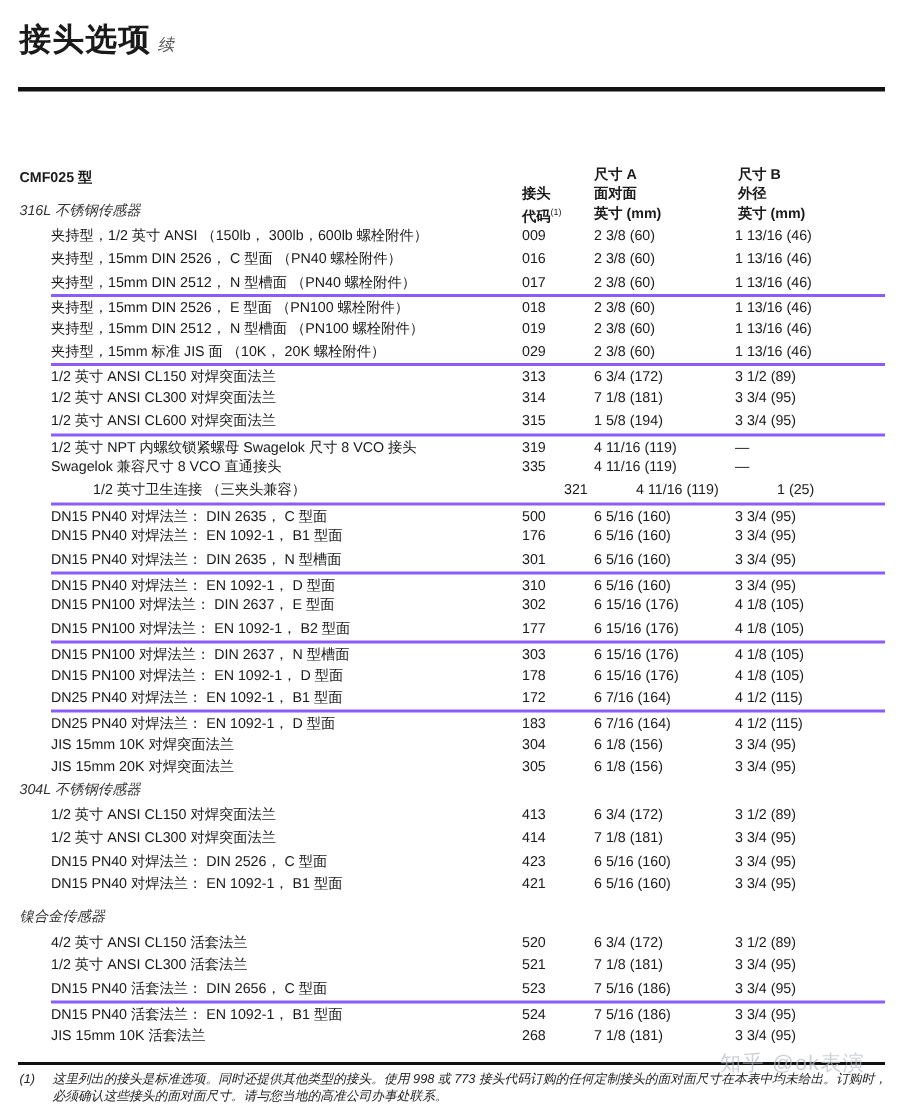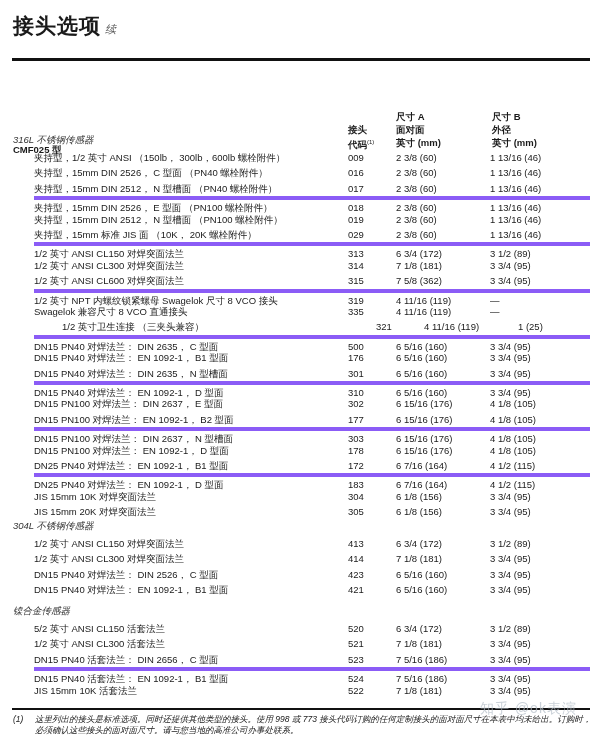--- a/index.html
+++ b/index.html
@@ -6,28 +6,28 @@
   body { width: 600px; height: 739px; position: relative; overflow: hidden;
          font-family: "Liberation Sans", "DejaVu Sans", sans-serif; color: #1a1a1a; }
   .title { position: absolute; left: 13px; top: 12px; font-size: 21px; font-weight: bold; letter-spacing: 1px; }
   .title .cont { font-size: 11px; font-style: italic; font-weight: normal; color: #555; margin-left: 4px; letter-spacing: 0; }
   .rule-top { position: absolute; left: 12px; top: 58px; width: 578px; height: 3px; background: #111; }
   .hdr { position: absolute; font-size: 9.5px; font-weight: bold; line-height: 13px; margin-top: 40px; }
   .hdr-code { left: 348px; top: 83px; }
   .hdr-a { left: 396px; top: 70px; }
   .hdr-b { left: 492px; top: 70px; }
   .hdr sup { font-size: 6px; font-weight: normal; }
-  .model { position: absolute; left: 13px; top: 112px; font-size: 9.5px; font-weight: bold; margin-top: 32px; }
+  .model { position: absolute; left: 13px; top: 112px; font-size: 9.5px; font-weight: bold; }
   .group-title { position: absolute; left: 13px; font-size: 9.5px; font-style: italic; color: #333; }
   .row { position: absolute; left: 34px; width: 556px; height: 15.4px; font-size: 9.5px; line-height: 15px; }
   .row .desc { position: absolute; left: 0; top: 0; white-space: nowrap; }
   .row .code { position: absolute; left: 314px; top: 0; }
   .row .a { position: absolute; left: 362px; top: 0; }
   .row .b { position: absolute; left: 456px; top: 0; }
-  .row.sep-top { border-top: 4px solid #8b5cf6; }
+  .row.sep-top { border-top: 2px solid #8b5cf6; }
   .rule-bottom { position: absolute; left: 12px; top: 708px; width: 578px; height: 2px; background: #111; }
   .footnote { position: absolute; left: 13px; top: 714px; width: 575px; font-size: 8.5px; font-style: italic; line-height: 11px; color: #222; }
   .footnote .num { position: absolute; left: 0; top: 0; }
   .footnote .txt { position: absolute; left: 22px; top: 0; width: 560px; }
   .watermark { position: absolute; left: 480px; top: 700px; font-size: 14px; color: rgba(180,190,200,0.7); letter-spacing: 1px; }
 </style>
 </head>
 <body>
 
 <div class="title">
@@ -98,21 +98,21 @@
     </div>
     <div class="row" style="top: 257.8px;">
       <span class="desc">1/2 英寸 ANSI CL300 对焊突面法兰</span>
       <span class="code">314</span>
       <span class="a">7 1/8 (181)</span>
       <span class="b">3 3/4 (95)</span>
     </div>
     <div class="row" style="top: 273.2px;">
       <span class="desc">1/2 英寸 ANSI CL600 对焊突面法兰</span>
       <span class="code">315</span>
-      <span class="a">7 5/8 (362)</span>
+      <span class="a">1 5/8 (194)</span>
       <span class="b">3 3/4 (95)</span>
     </div>
     <div class="row sep-top" style="top: 288.6px;">
       <span class="desc">1/2 英寸 NPT 内螺纹锁紧螺母 Swagelok 尺寸 8 VCO 接头</span>
       <span class="code">319</span>
       <span class="a">4 11/16 (119)</span>
       <span class="b">—</span>
     </div>
     <div class="row" style="top: 304px;">
       <span class="desc">Swagelok 兼容尺寸 8 VCO 直通接头</span>
@@ -218,21 +218,21 @@
       <span class="b">3 3/4 (95)</span>
     </div>
     <div class="row" style="top: 582.2px;">
       <span class="desc">DN15 PN40 对焊法兰： EN 1092-1， B1 型面</span>
       <span class="code">421</span>
       <span class="a">6 5/16 (160)</span>
       <span class="b">3 3/4 (95)</span>
     </div>
     <div class="group-title" style="top: 605px;">镍合金传感器</div>
     <div class="row" style="top: 621px;">
-      <span class="desc">5/2 英寸 ANSI CL150 活套法兰</span>
+      <span class="desc">4/2 英寸 ANSI CL150 活套法兰</span>
       <span class="code">520</span>
       <span class="a">6 3/4 (172)</span>
       <span class="b">3 1/2 (89)</span>
     </div>
     <div class="row" style="top: 636.4px;">
       <span class="desc">1/2 英寸 ANSI CL300 活套法兰</span>
       <span class="code">521</span>
       <span class="a">7 1/8 (181)</span>
       <span class="b">3 3/4 (95)</span>
     </div>
@@ -243,21 +243,21 @@
       <span class="b">3 3/4 (95)</span>
     </div>
     <div class="row sep-top" style="top: 667.2px;">
       <span class="desc">DN15 PN40 活套法兰： EN 1092-1， B1 型面</span>
       <span class="code">524</span>
       <span class="a">7 5/16 (186)</span>
       <span class="b">3 3/4 (95)</span>
     </div>
     <div class="row" style="top: 682.6px;">
       <span class="desc">JIS 15mm 10K 活套法兰</span>
-      <span class="code">522</span>
+      <span class="code">268</span>
       <span class="a">7 1/8 (181)</span>
       <span class="b">3 3/4 (95)</span>
     </div>
   </div>
 
 <div class="rule-bottom"></div>
 <div class="footnote">
   <span class="num">(1)</span>
   <span class="txt">这里列出的接头是标准选项。同时还提供其他类型的接头。使用 998 或 773 接头代码订购的任何定制接头的面对面尺寸在本表中均未给出。订购时，必须确认这些接头的面对面尺寸。请与您当地的高准公司办事处联系。</span>
 </div>

